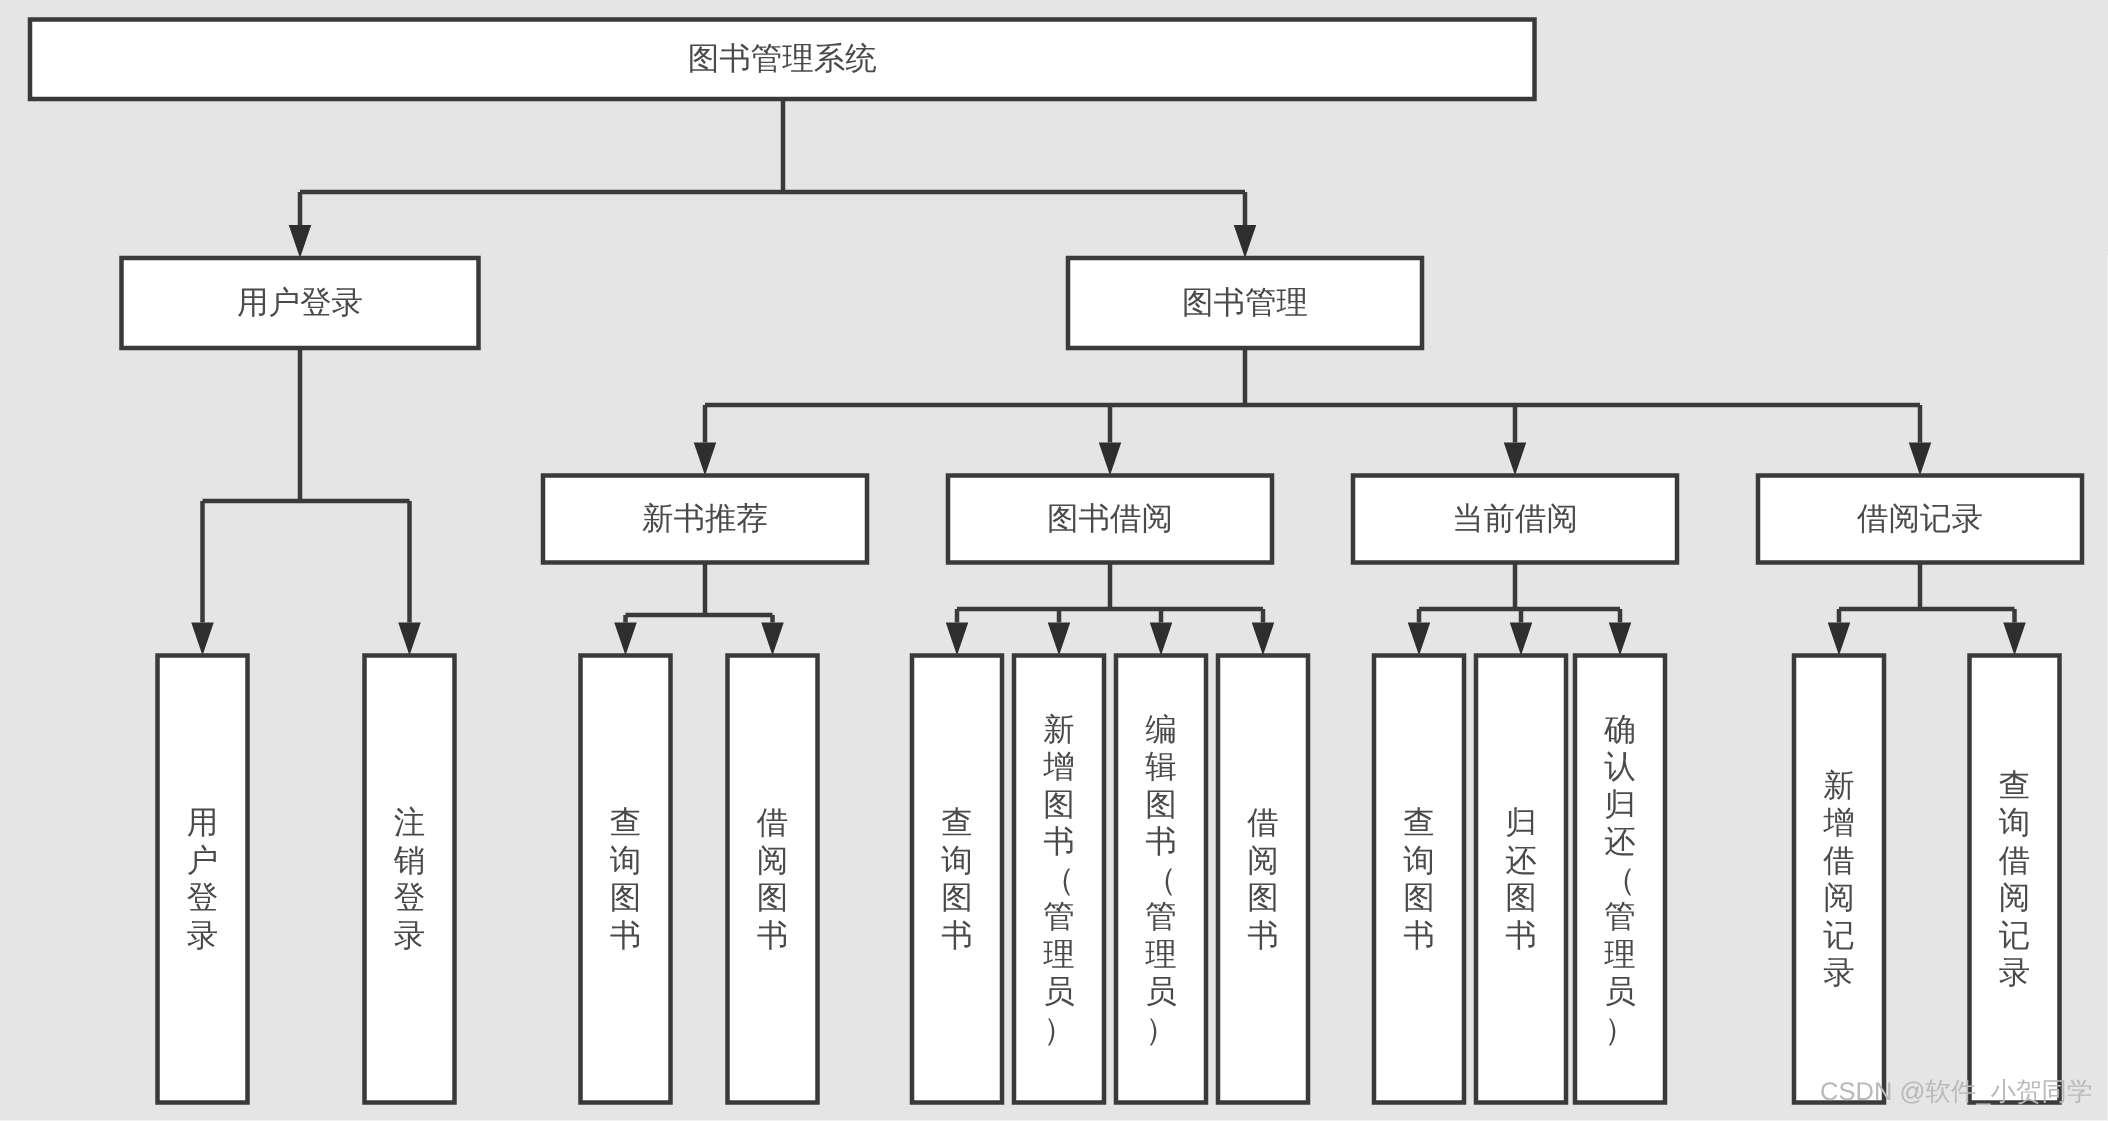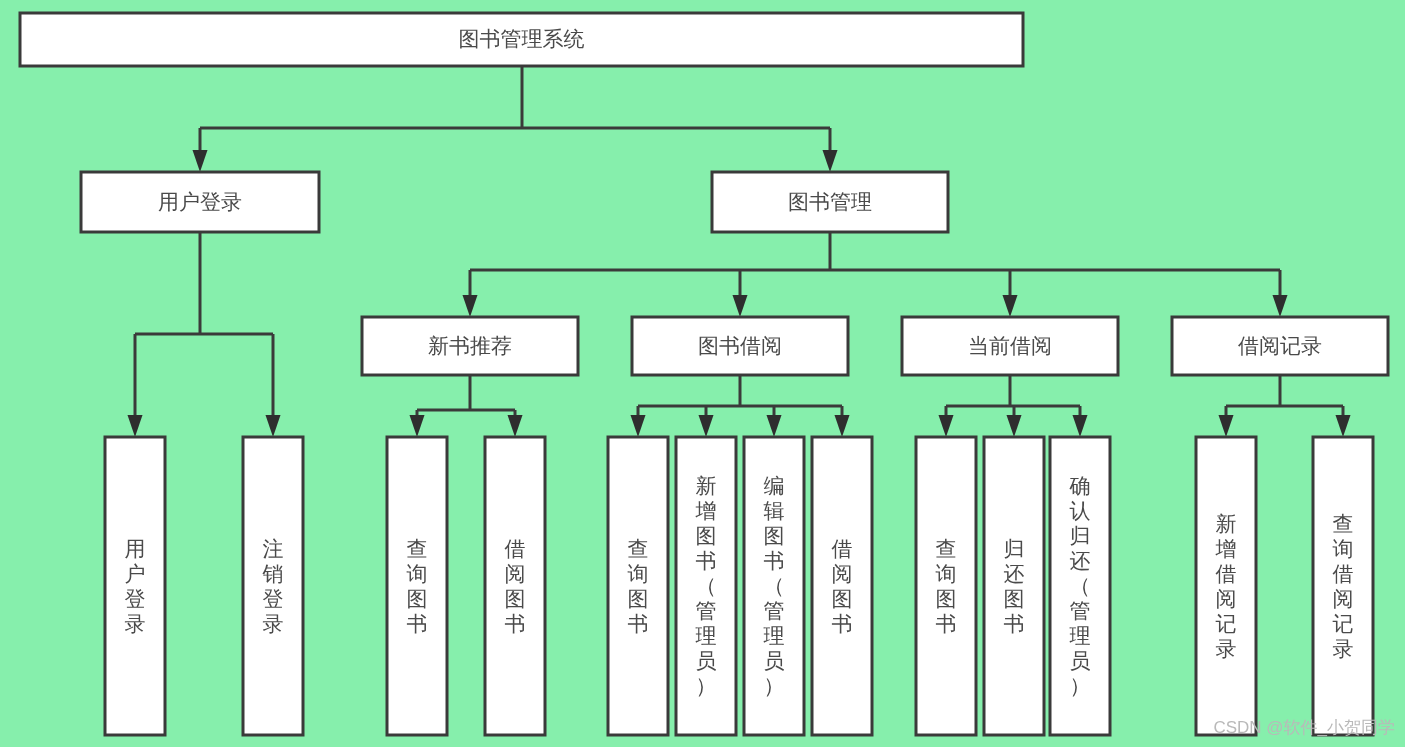--- a/index.html
+++ b/index.html
@@ -8,21 +8,21 @@
     padding: 0;
     background: #ffffff;
   }
   body {
     font-family: "Liberation Sans", "DejaVu Sans", sans-serif;
   }
   #diagram-root {
     position: relative;
     width: 1405px;
     height: 747px;
-    background: #86efac;
+    background: #e5e5e5;
     overflow: hidden;
   }
   svg.diagram-canvas {
     position: absolute;
     top: 0;
     left: 0;
     width: 1405px;
     height: 747px;
     display: block;
   }

